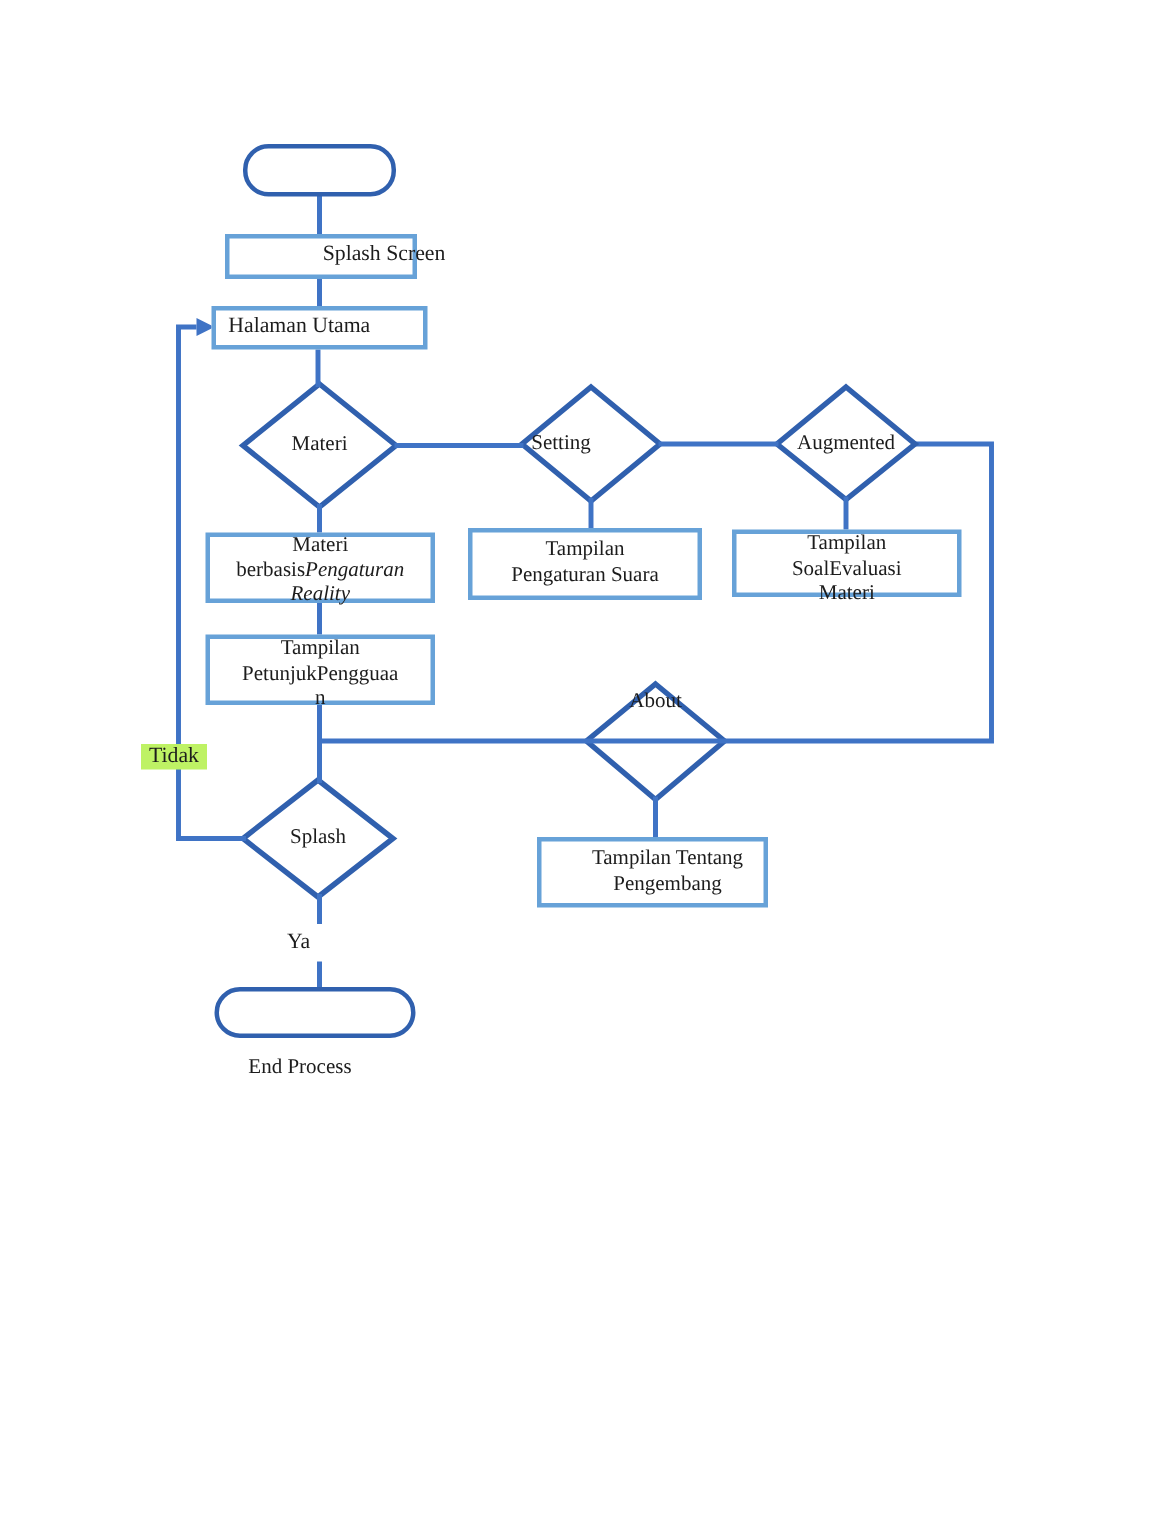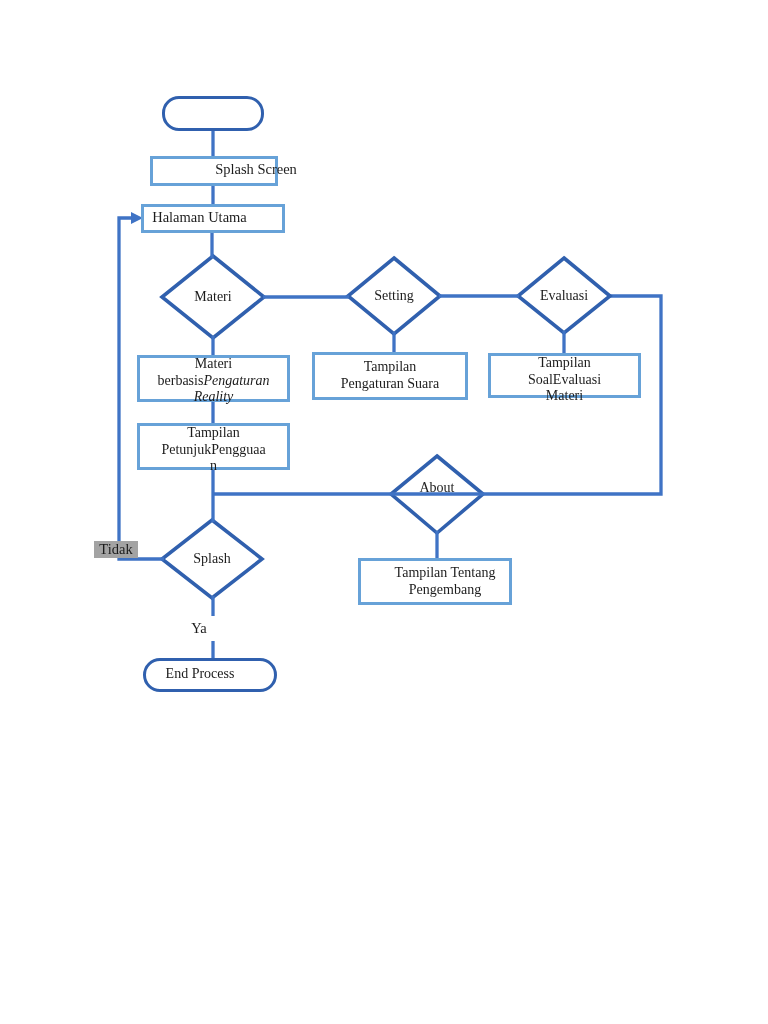--- a/index.html
+++ b/index.html
@@ -23,21 +23,21 @@
   .node{position:absolute;box-sizing:border-box;background:#ffffff;}
   .rect{border:3.5px solid var(--process-outline);}
   .stadium{border:3px solid var(--shape-outline);border-radius:17px;}
   .lbl{
     position:absolute;text-align:center;font-size:14px;line-height:16.5px;
     color:var(--text);white-space:nowrap;
   }
   .lbl .line{display:block;}
   .ital{font-style:italic;}
   .edge-label{font-size:14.5px;}
-  .bg-white{background:#a3a3a3;margin-top:45px;}
+  .bg-white{background:#bef264;}
 </style>
 </head>
 <body>
 
 <div class="page">
 
   <svg class="wires" viewBox="0 0 768 1024">
 
     <polygon class="diamond" points="437,456 483,494 437,533 391,494"></polygon>
 
@@ -75,23 +75,23 @@
   <div class="node rect" style="left:358px;top:558px;width:154px;height:47px;"></div>
   <div class="node stadium" style="left:143px;top:658px;width:134px;height:34px;"></div>
 
 
   <div class="lbl" style="left:150px;top:161px;width:128px;font-size:14.5px;padding-left:42px;">Splash Screen</div>
 
   <div class="lbl" style="left:141px;top:209px;width:117px;font-size:14.5px;">Halaman Utama</div>
 
   <div class="lbl" style="left:162px;top:289px;width:102px;">Materi</div>
 
-  <div class="lbl" style="left:348px;top:288px;width:92px;">Setting</div>
+  <div class="lbl" style="left:328px;top:288px;width:92px;">Setting</div>
 
-  <div class="lbl" style="left:518px;top:288px;width:92px;">Evaluasi</div>
+  <div class="lbl" style="left:518px;top:288px;width:92px;">Augmented</div>
 
   <div class="lbl" style="left:137px;top:356px;width:153px;">
     <span class="line">Materi</span>
     <span class="line"><span>berbasis</span><span class="ital">Pengaturan</span></span>
     <span class="line ital">Reality</span>
   </div>
 
   <div class="lbl" style="left:312px;top:359px;width:156px;">
     <span class="line">Tampilan</span>
     <span class="line">Pengaturan Suara</span>
@@ -102,28 +102,28 @@
     <span class="line">SoalEvaluasi</span>
     <span class="line">Materi</span>
   </div>
 
   <div class="lbl" style="left:137px;top:425px;width:153px;">
     <span class="line">Tampilan</span>
     <span class="line">PetunjukPengguaa</span>
     <span class="line">n</span>
   </div>
 
-  <div class="lbl" style="left:391px;top:480px;width:92px;">About</div>
+  <div class="lbl" style="left:391px;top:460px;width:92px;">About</div>
 
   <div class="lbl" style="left:162px;top:551px;width:100px;">Splash</div>
 
   <div class="lbl" style="left:358px;top:565px;width:174px;">
     <span class="line">Tampilan Tentang</span>
     <span class="line">Pengembang</span>
   </div>
 
-  <div class="lbl" style="left:143px;top:666px;width:114px;">End Process</div>
+  <div class="lbl" style="left:143px;top:704px;width:114px;">End Process</div>
 
   <div class="lbl edge-label bg-white" style="left:94px;top:496px;width:44px;">Tidak</div>
 
   <div class="lbl edge-label" style="left:183px;top:620px;width:32px;">Ya</div>
 
 </div>
 
 </body></html>

